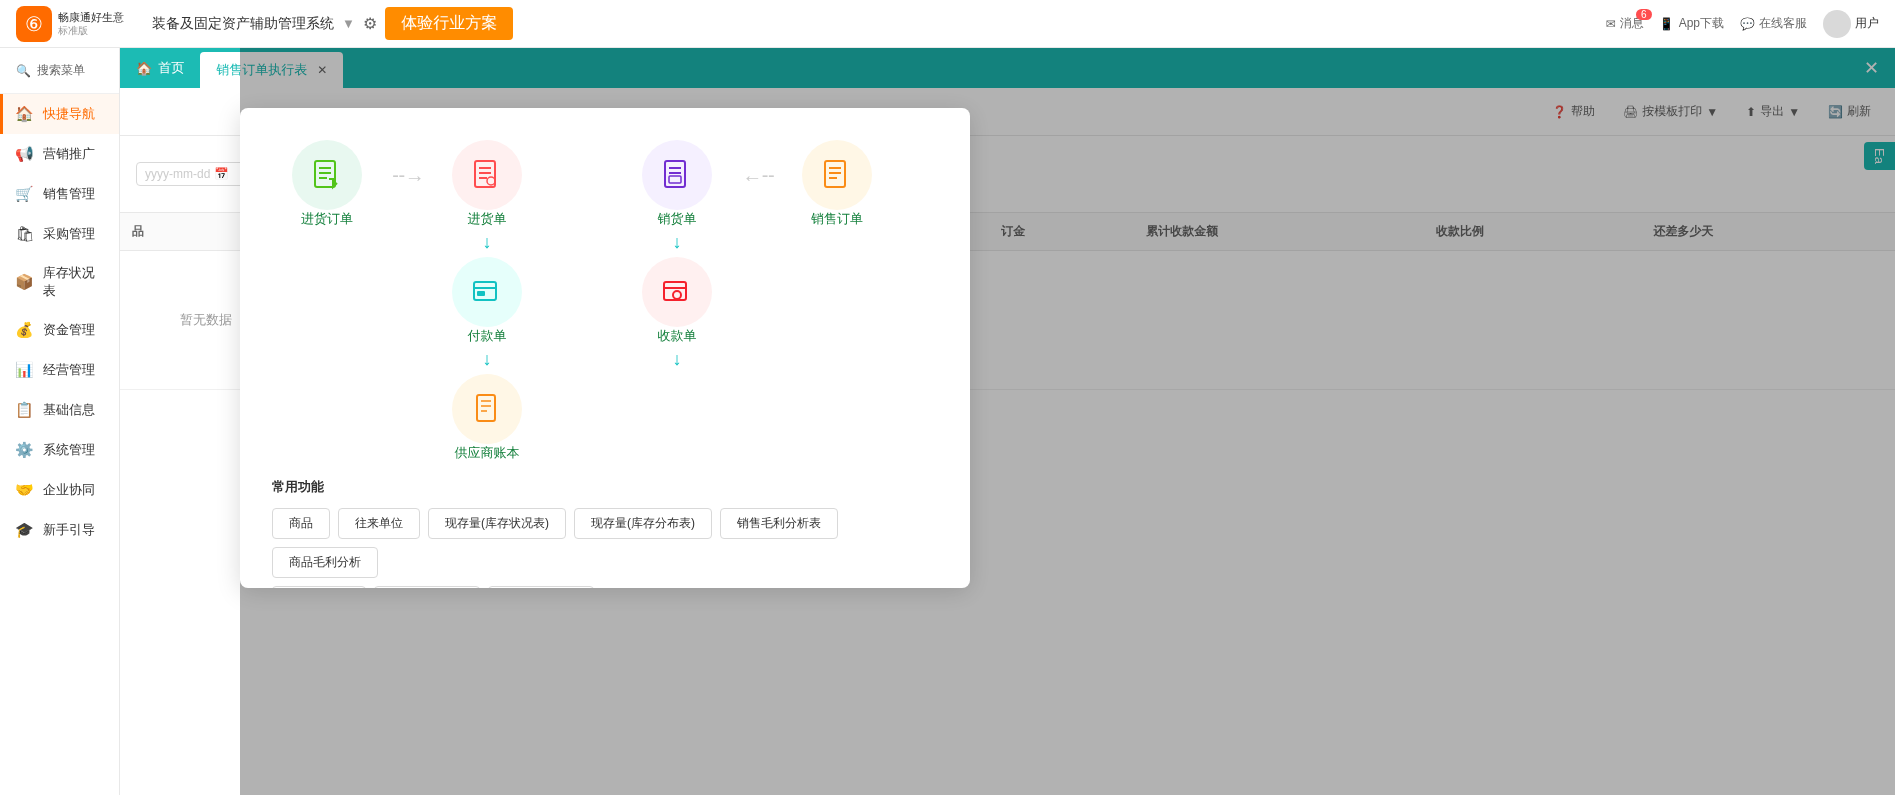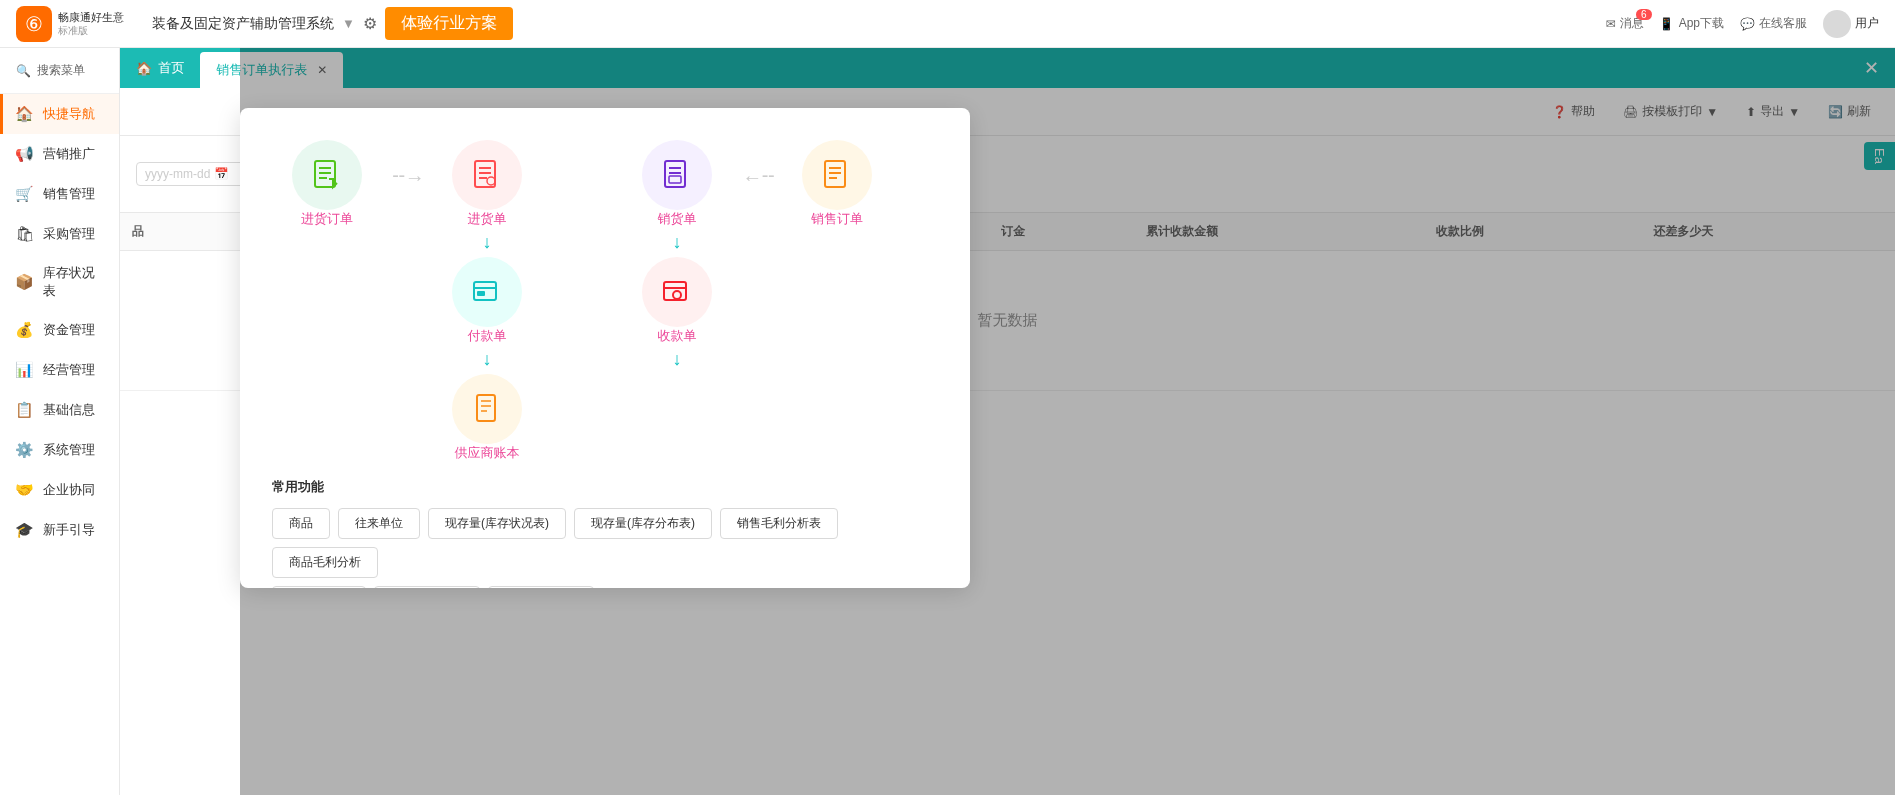--- a/index.html
+++ b/index.html
@@ -51,35 +51,35 @@
     .filter-select { border: 1px solid #d9d9d9; border-radius: 4px; padding: 4px 8px; font-size: 12px; color: #333; width: 140px; }
     .filter-btn-query { background: #ff6b00; color: #fff; border: none; border-radius: 4px; padding: 5px 20px; font-size: 13px; cursor: pointer; }
     .filter-btn-more { background: #fff; color: #666; border: 1px solid #d9d9d9; border-radius: 4px; padding: 5px 12px; font-size: 12px; cursor: pointer; }
     .filter-btn-setting { background: #1cbbb4; color: #fff; border: none; border-radius: 4px; padding: 5px 16px; font-size: 12px; cursor: pointer; }
 
     
     .table-container { flex: 1; overflow: auto; background: #fff; }
     table { width: 100%; border-collapse: collapse; font-size: 12px; }
     th { background: #fafafa; color: #666; padding: 10px 12px; text-align: left; border-bottom: 1px solid #e8e8e8; white-space: nowrap; }
     td { padding: 10px 12px; border-bottom: 1px solid #f0f0f0; color: #333; }
-    .no-data { text-align: center; color: #999; padding: 60px; font-size: 15px; }
+    .no-data { text-align: left; color: #999; padding: 60px; font-size: 13px; }
 
     
     .overlay-backdrop { position: absolute; top: 0; left: 0; right: 0; bottom: 0; background: rgba(0,0,0,0.3); z-index: 100; display: flex; justify-content: flex-start; align-items: flex-start; }
     .quick-guide-panel { background: #fff; border-radius: 8px; width: 730px; margin: 60px auto; padding: 32px; box-shadow: 0 4px 24px rgba(0,0,0,0.15); position: relative; max-height: 480px; overflow-y: auto; }
     .flow-circle { width: 70px; height: 70px; border-radius: 50%; display: flex; align-items: center; justify-content: center; font-size: 28px; }
     .flow-circle.green { background: #e8f8f0; color: #52c41a; }
     .flow-circle.pink { background: #fff0f0; color: #ff4d4f; }
     .flow-circle.purple { background: #f5f0ff; color: #722ed1; }
     .flow-circle.orange { background: #fff7e6; color: #fa8c16; }
     .flow-circle.teal { background: #e6fffb; color: #13c2c2; }
     .flow-circle.red { background: #fff0f0; color: #f5222d; }
     .flow-circle.yellow-orange { background: #fff7e6; color: #fa8c16; }
     .flow-circle.light-blue { background: #e6f7ff; color: #1890ff; }
-    .flow-label { font-size: 13px; color: #ec4899; }
+    .flow-label { font-size: 13px; color: #15803d; }
     .flow-col { display: flex; flex-direction: column; align-items: center; }
     .flow-connector { display: flex; align-items: center; justify-content: center; padding-top: 20px; }
 
     
     .common-funcs { margin-top: 16px; }
     .common-funcs-title { font-size: 13px; color: #333; font-weight: 600; margin-bottom: 12px; }
     .common-funcs-row { display: flex; flex-wrap: wrap; gap: 8px; margin-bottom: 8px; }
     .func-btn { border: 1px solid #d9d9d9; border-radius: 4px; padding: 6px 16px; font-size: 12px; color: #333; background: #fff; cursor: pointer; white-space: nowrap; }
 
     

